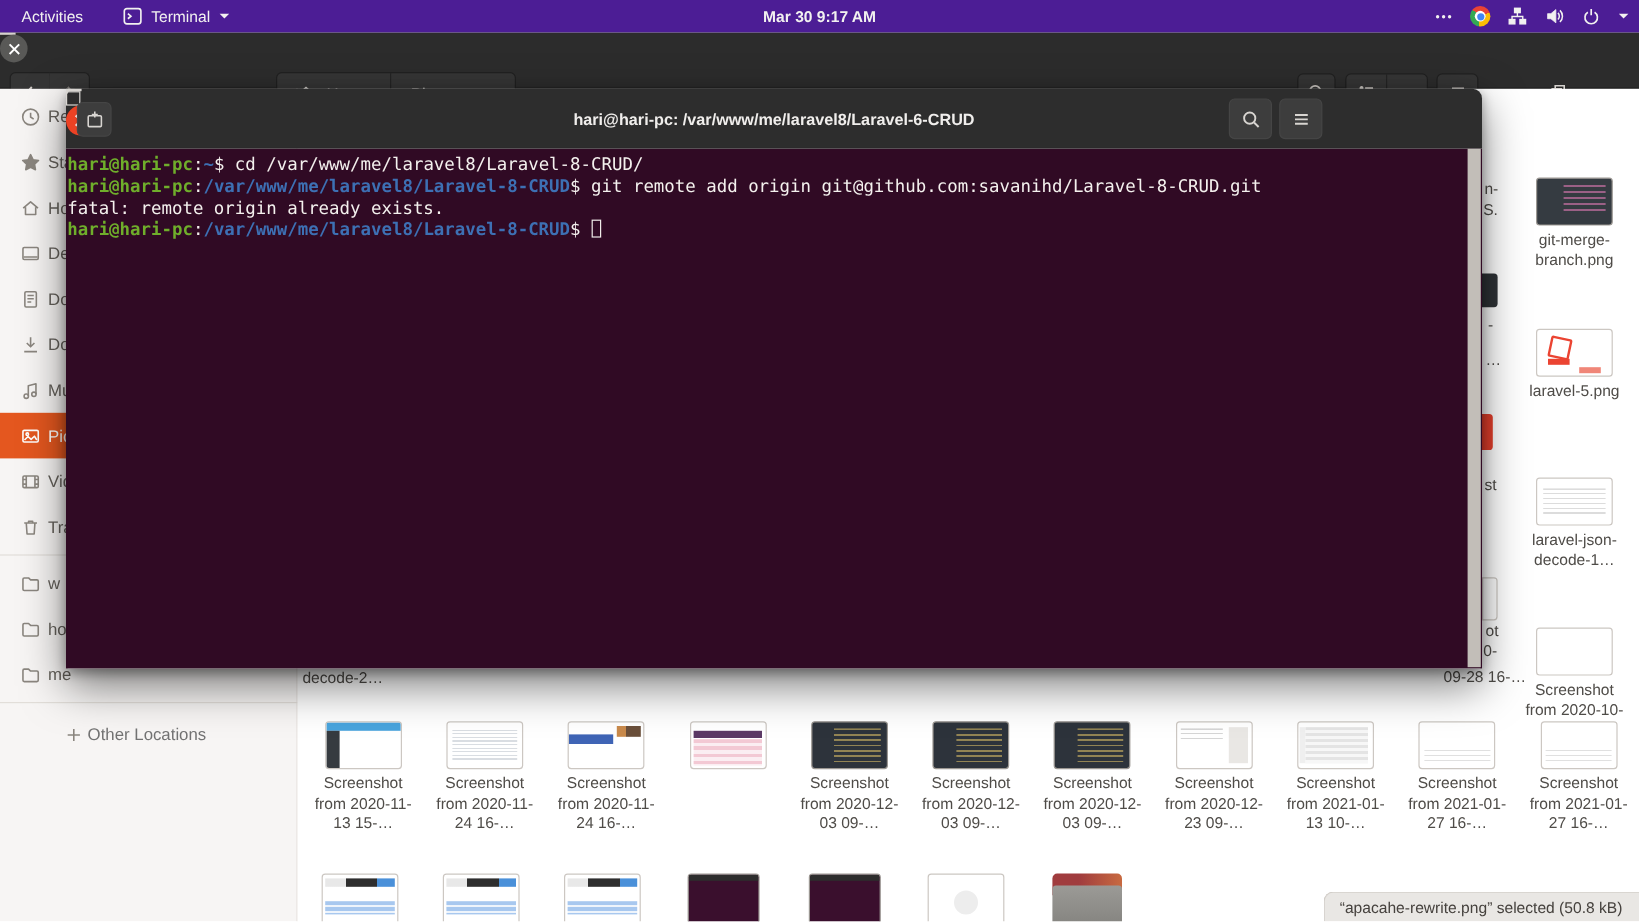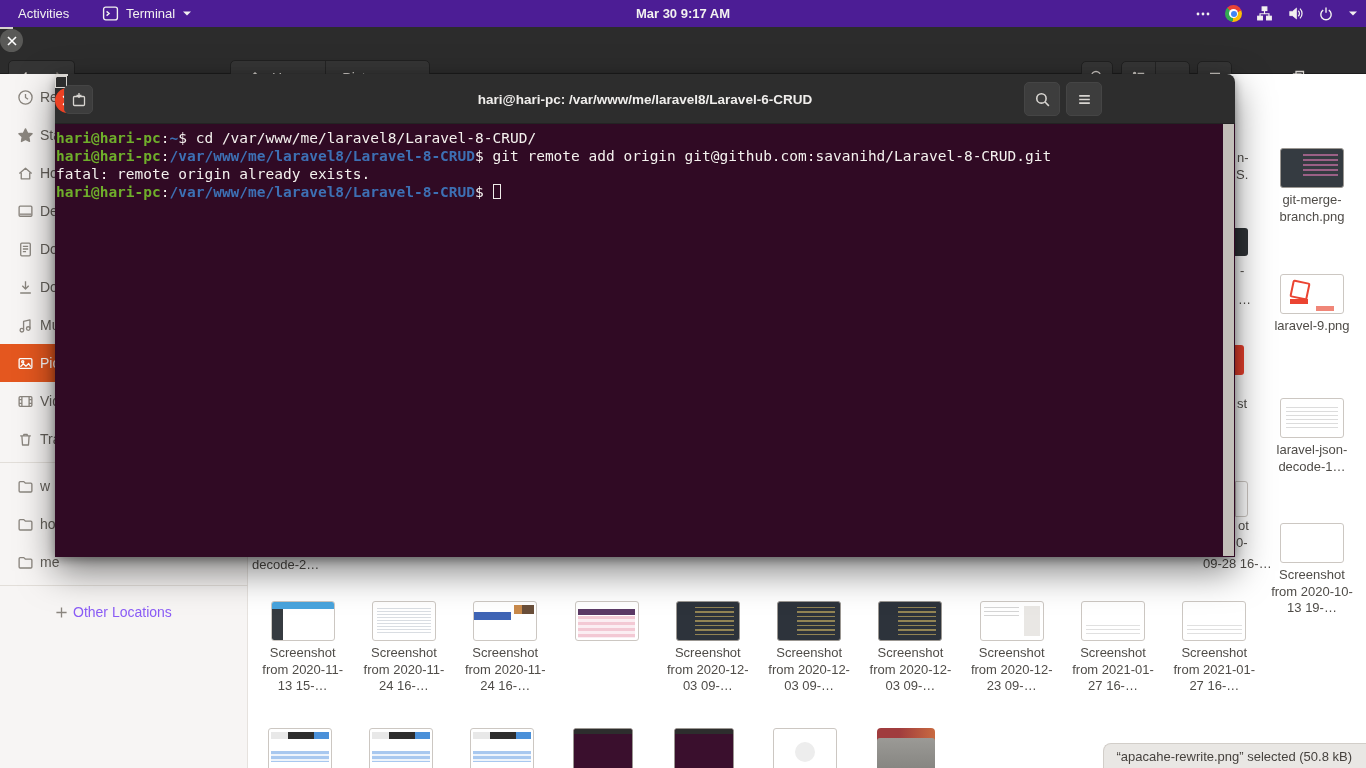--- a/index.html
+++ b/index.html
@@ -49,21 +49,21 @@
   #sidebar { position:absolute; left:0; top:74px; width:248px; height:694px; background:#f7f5f4;
              border-right:1px solid #e6e2de; z-index:1; }
   .side-item { position:absolute; left:0; width:248px; height:38px; display:flex; align-items:center;
                color:#64605a; font-size:14px; }
   .side-item .ic { position:absolute; left:17px; width:17px; color:#8b867f; }
   .side-item .lbl { position:absolute; left:40px; white-space:nowrap; }
   .side-item.selected { background:#e4571f; color:#fff; }
   .side-item.selected .ic { color:#fff; }
   .side-sep { position:absolute; left:0; width:248px; height:1px; background:#e2ded9; }
   #other-loc .ic { left:53px; }
-  #other-loc .lbl { left:73px; color:#8b5cf6; }
+  #other-loc .lbl { left:73px; color:#737373; }
 
   
   #content { position:absolute; left:248px; top:74px; width:1118px; height:694px; background:#fff; z-index:1; }
   .fitem { display:flex; flex-direction:column; align-items:center; }
   .fitem .name { margin-top:4px; max-width:92px; text-align:center; font-size:13px; line-height:16.5px;
                  color:#4f4c48; word-wrap:break-word; overflow-wrap:break-word; }
   .th { width:64px; height:40px; background:#fff; border:1px solid #ccc7c2; border-radius:3px; position:relative; overflow:hidden; }
   .th-blank { background:#fff; }
   .th-term-dark { background:#353b41; border-color:#9b9792; }
   .th-term-dark::after { content:''; position:absolute; left:36%; top:12%; width:56%; height:66%;
@@ -364,21 +364,21 @@
     </div>
 
   <div id="content">
     <div id="right-col">
         <div class="fitem" style="top: 0px;">
           <div class="th th-term-dark"></div>
           <div class="name">git-merge-branch.png</div>
         </div>
         <div class="fitem" style="top: 126px;">
           <div class="th th-laravel"></div>
-          <div class="name">laravel-9.png</div>
+          <div class="name">laravel-5.png</div>
         </div>
         <div class="fitem" style="top: 250px;">
           <div class="th th-doc-lines"></div>
           <div class="name">laravel-json-decode-1…</div>
         </div>
         <div class="fitem" style="top: 375px;">
           <div class="th th-blank"></div>
           <div class="name">Screenshot from 2020-10-13 19-…</div>
         </div>
       </div>
@@ -406,20 +406,24 @@
           <div class="th th-code-dark"></div>
           <div class="name">Screenshot from 2020-12-03 09-…</div>
         </div>
         <div class="fitem">
           <div class="th th-code-dark"></div>
           <div class="name">Screenshot from 2020-12-03 09-…</div>
         </div>
         <div class="fitem">
           <div class="th th-doc-panel"></div>
           <div class="name">Screenshot from 2020-12-23 09-…</div>
+        </div>
+        <div class="fitem">
+          <div class="th th-mail-list"></div>
+          <div class="name">Screenshot from 2021-01-13 10-…</div>
         </div>
         <div class="fitem">
           <div class="th th-page-light"></div>
           <div class="name">Screenshot from 2021-01-27 16-…</div>
         </div>
         <div class="fitem">
           <div class="th th-page-light"></div>
           <div class="name">Screenshot from 2021-01-27 16-…</div>
         </div>
       </div>

